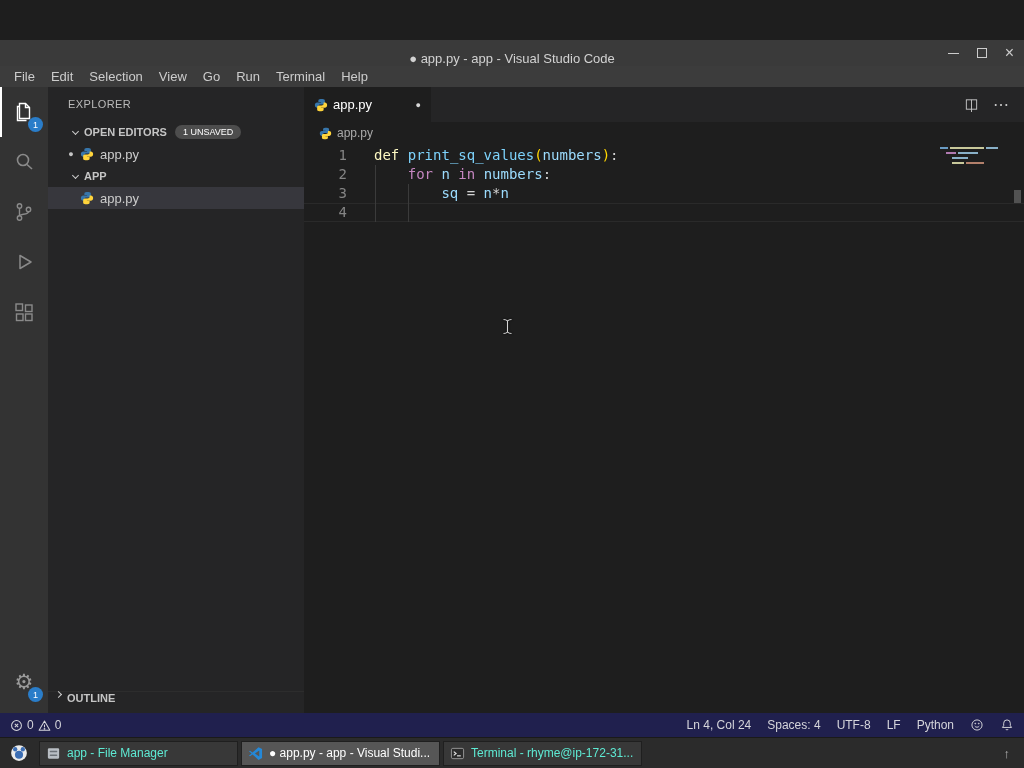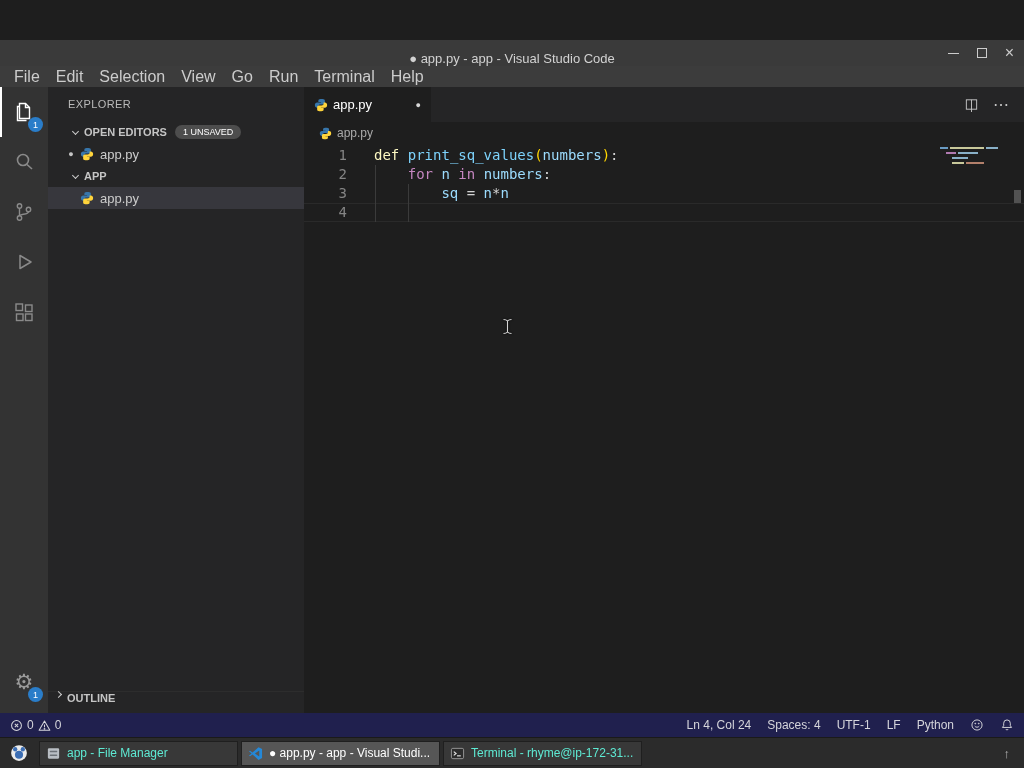--- a/index.html
+++ b/index.html
@@ -10,21 +10,21 @@
   
   .titlebar { height:26px; background:#3a3a3a; display:flex; align-items:flex-end; justify-content:center; position:relative; flex:none;margin-top:40px; }
   .titlebar .title { font-size:13px; color:#d2d2d2; }
   .window-controls { position:absolute; right:10px; top:0; height:100%; display:flex; align-items:center; gap:18px; }
   .wc-min { width:11px; height:1px; background:#cccccc; display:inline-block; }
   .wc-max { width:10px; height:10px; border:1px solid #cccccc; display:inline-block; }
   .wc-close { font-size:16px; line-height:1; color:#cccccc; }
 
   
   .menubar { height:21px; background:#3c3c3c; display:flex; align-items:center; padding-left:6px; flex:none; }
-  .menu-item { font-size:16px; color:#cccccc; padding:0 8px; }
+  .menu-item { font-size:13px; color:#cccccc; padding:0 8px; }
 
   
   .main { flex:1; display:flex; min-height:0; }
 
   
   .activitybar { width:48px; background:#333333; display:flex; flex-direction:column; align-items:center; flex:none; }
   .ab-icon { width:48px; height:50px; display:flex; align-items:center; justify-content:center; color:#8a8a8a; position:relative; }
   .ab-icon.active { color:#ffffff; box-shadow: inset 2px 0 0 #ffffff; }
   .ab-badge { position:absolute; right:5px; bottom:5px; min-width:15px; height:15px; border-radius:50%; background:#2a7dc9; color:#fff; font-size:9px; display:flex; align-items:center; justify-content:center; }
   .ab-bottom { margin-top:auto; margin-bottom:6px; }
@@ -260,21 +260,21 @@
       <svg viewBox="0 0 14 14" width="13" height="13" fill="none" stroke="currentColor" stroke-width="1.1">
         <path d="M7 2.2L12.8 12H1.2z" stroke-linejoin="round"></path>
           <path d="M7 6v3"></path>
           <circle cx="7" cy="10.6" r="0.4" fill="currentColor"></circle>
       </svg>
       <span>0</span>
     </div>
     <div class="sb-right">
       <span class="sb-item">Ln 4, Col 24</span>
       <span class="sb-item">Spaces: 4</span>
-      <span class="sb-item">UTF-1</span>
+      <span class="sb-item">UTF-8</span>
       <span class="sb-item">LF</span>
       <span class="sb-item">Python</span>
       <svg viewBox="0 0 16 16" width="14" height="14" fill="none" stroke="currentColor" stroke-width="1.1">
         <circle cx="8" cy="8" r="5.8"></circle>
           <path d="M5.4 9.2a3.2 3.2 0 0 0 5.2 0"></path>
           <circle cx="6" cy="6.4" r="0.5" fill="currentColor"></circle>
           <circle cx="10" cy="6.4" r="0.5" fill="currentColor"></circle>
       </svg>
       <svg viewBox="0 0 16 16" width="14" height="14" fill="none" stroke="currentColor" stroke-width="1.1">
         <path d="M8 2.2a3.8 3.8 0 0 0-3.8 3.8v2.8L2.8 10.8h10.4L11.8 8.8V6A3.8 3.8 0 0 0 8 2.2z"></path>

